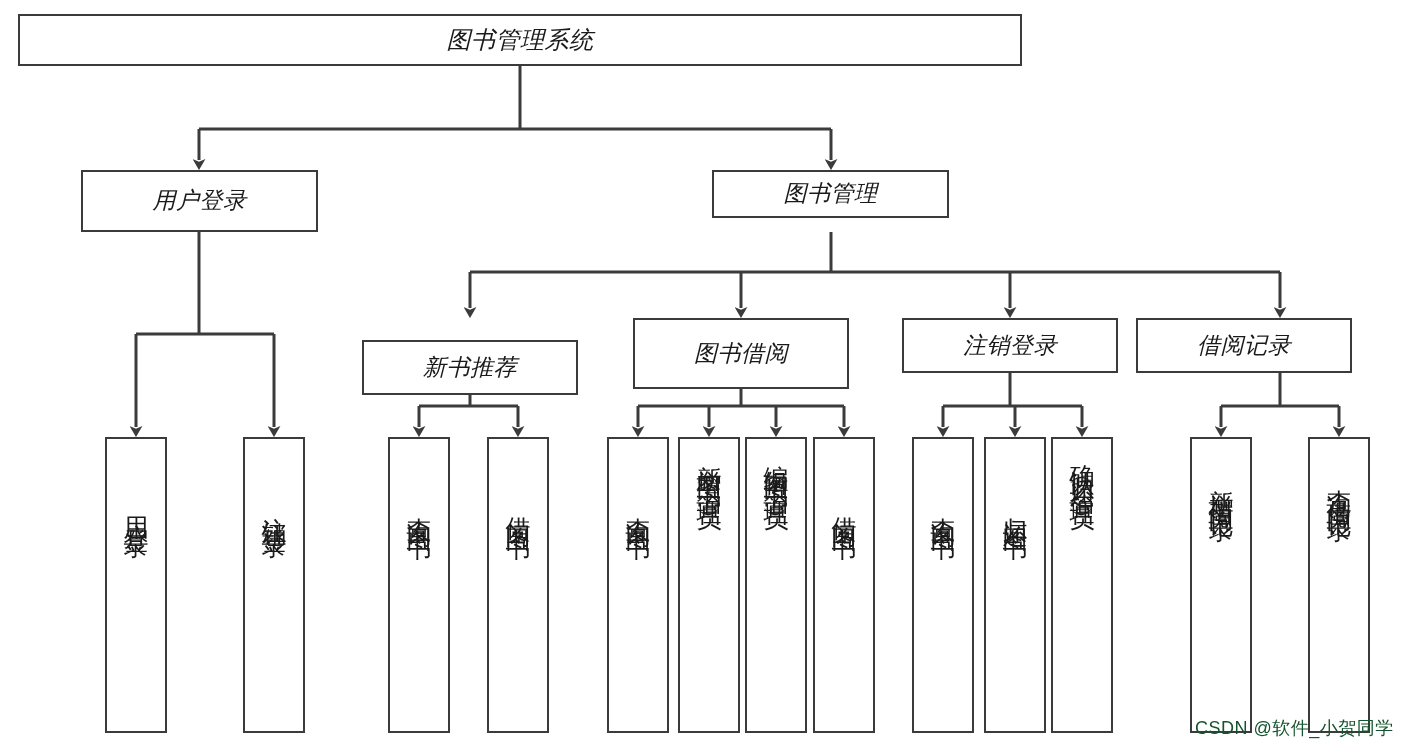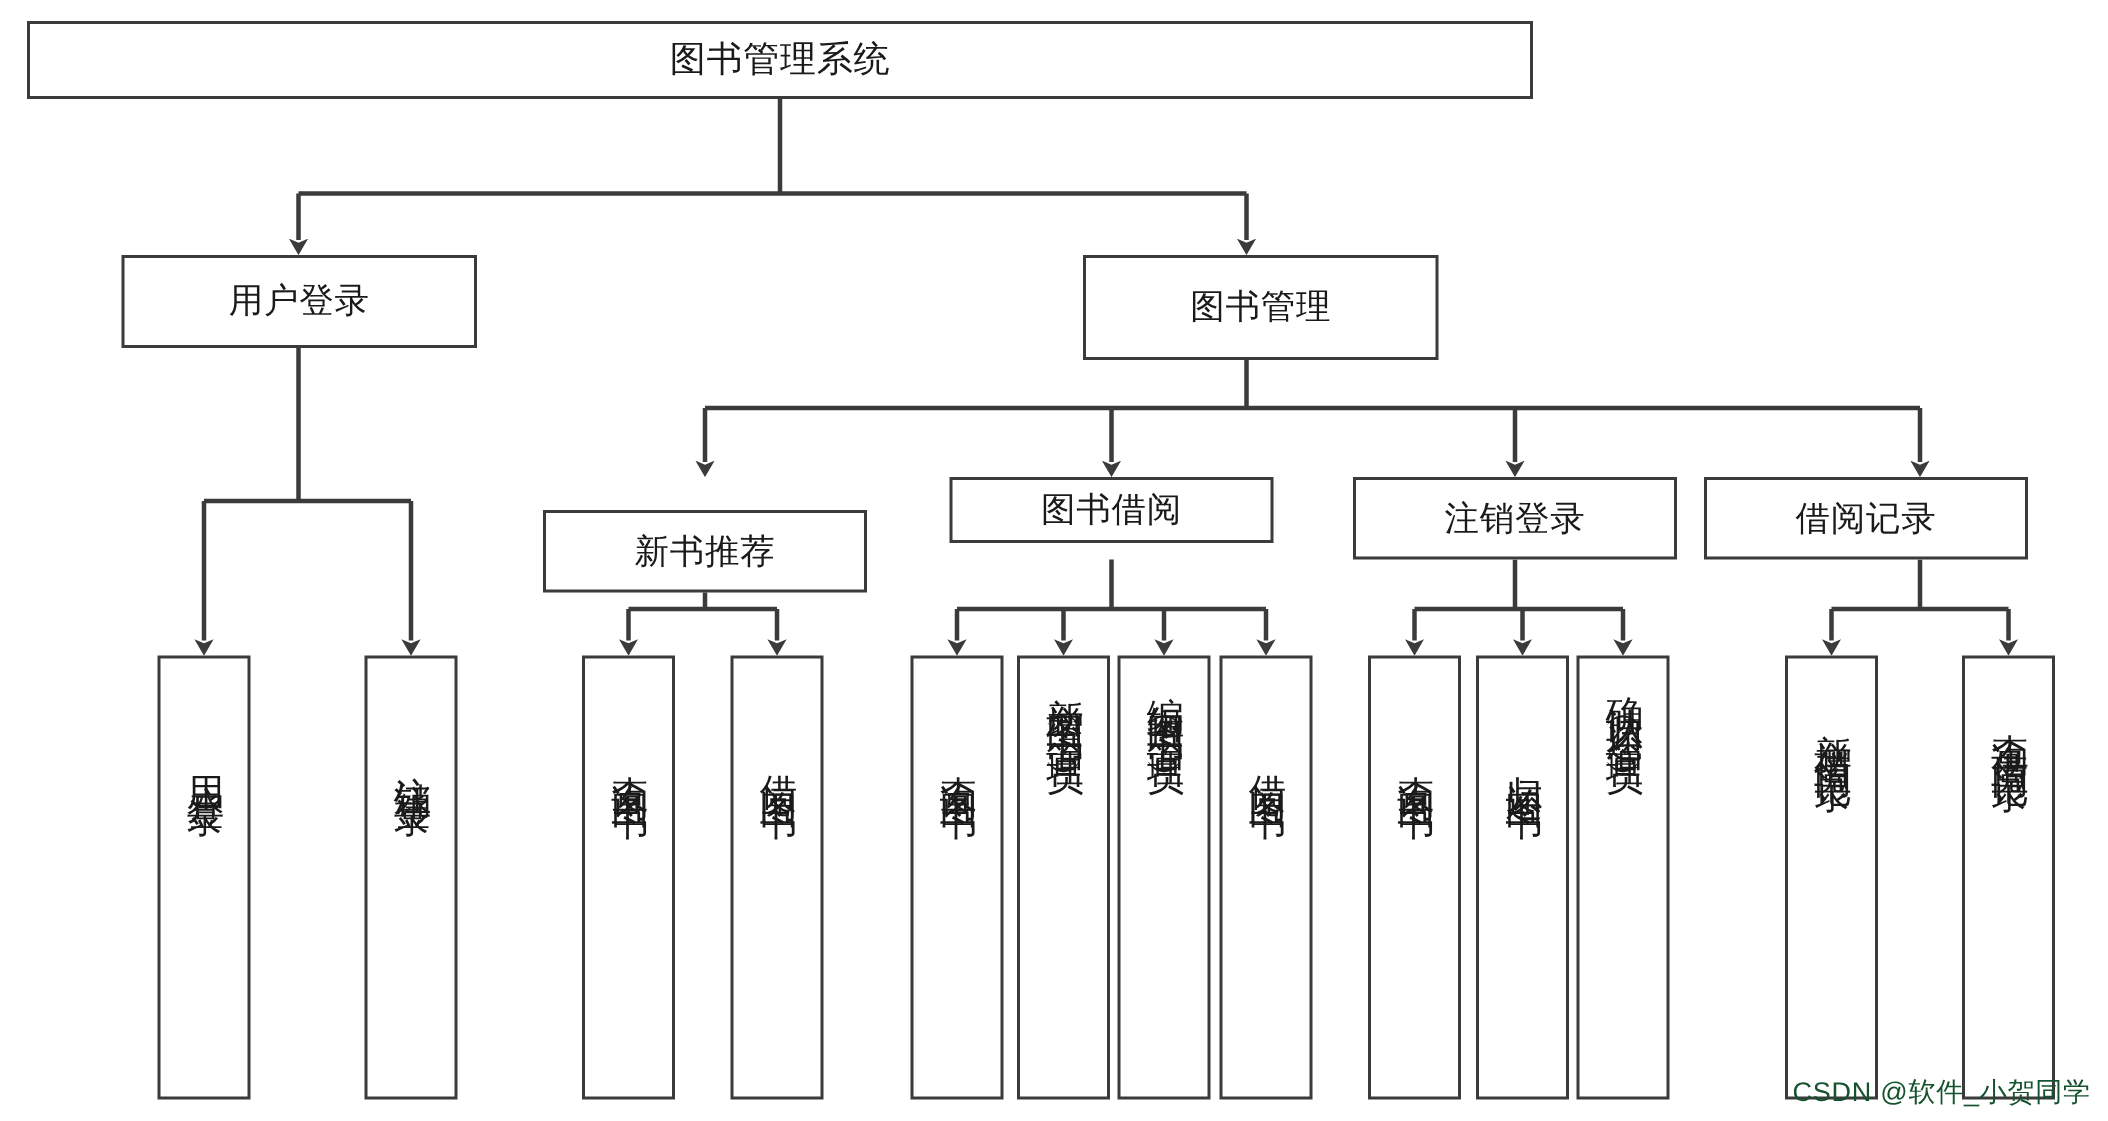--- a/index.html
+++ b/index.html
@@ -37,20 +37,21 @@
     z-index: 2;
   }
   .node .lbl {
     display: block;
     line-height: 1.12;
     letter-spacing: 0.5px;
     white-space: pre;
   }
   .node.horiz .lbl {
     font-size: 23px;
+    font-style: italic;
   }
   .node.root .lbl {
     font-size: 24px;
   }
   .node.vert {
     align-items: flex-start;
     padding-top: 0;
   }
   .node.vert .lbl {
     writing-mode: vertical-rl;
@@ -125,28 +126,28 @@
     </g>
   </svg>
 
   <div class="node root horiz" style="left:18px; top:14px; width:1004px; height:52px;">
     <span class="lbl">图书管理系统</span>
   </div>
 
   <div class="node horiz" style="left:81px; top:170px; width:237px; height:62px;">
     <span class="lbl">用户登录</span>
   </div>
-  <div class="node horiz" style="left:712px; top:170px; width:237px; height:70px;margin-left:10px;">
+  <div class="node horiz" style="left:712px; top:170px; width:237px; height:48px;">
     <span class="lbl">图书管理</span>
   </div>
 
   <div class="node horiz" style="left:362px; top:318px; width:216px; height:55px;margin-top:22px;">
     <span class="lbl">新书推荐</span>
   </div>
-  <div class="node horiz" style="left:633px; top:318px; width:216px; height:44px;">
+  <div class="node horiz" style="left:633px; top:318px; width:216px; height:71px;">
     <span class="lbl">图书借阅</span>
   </div>
   <div class="node horiz" style="left:902px; top:318px; width:216px; height:55px;">
     <span class="lbl">注销登录</span>
   </div>
   <div class="node horiz" style="left:1136px; top:318px; width:216px; height:55px;">
     <span class="lbl">借阅记录</span>
   </div>
 
   <div class="node vert" style="left:105px; top:437px; width:62px; height:296px; padding-top:58px;">

